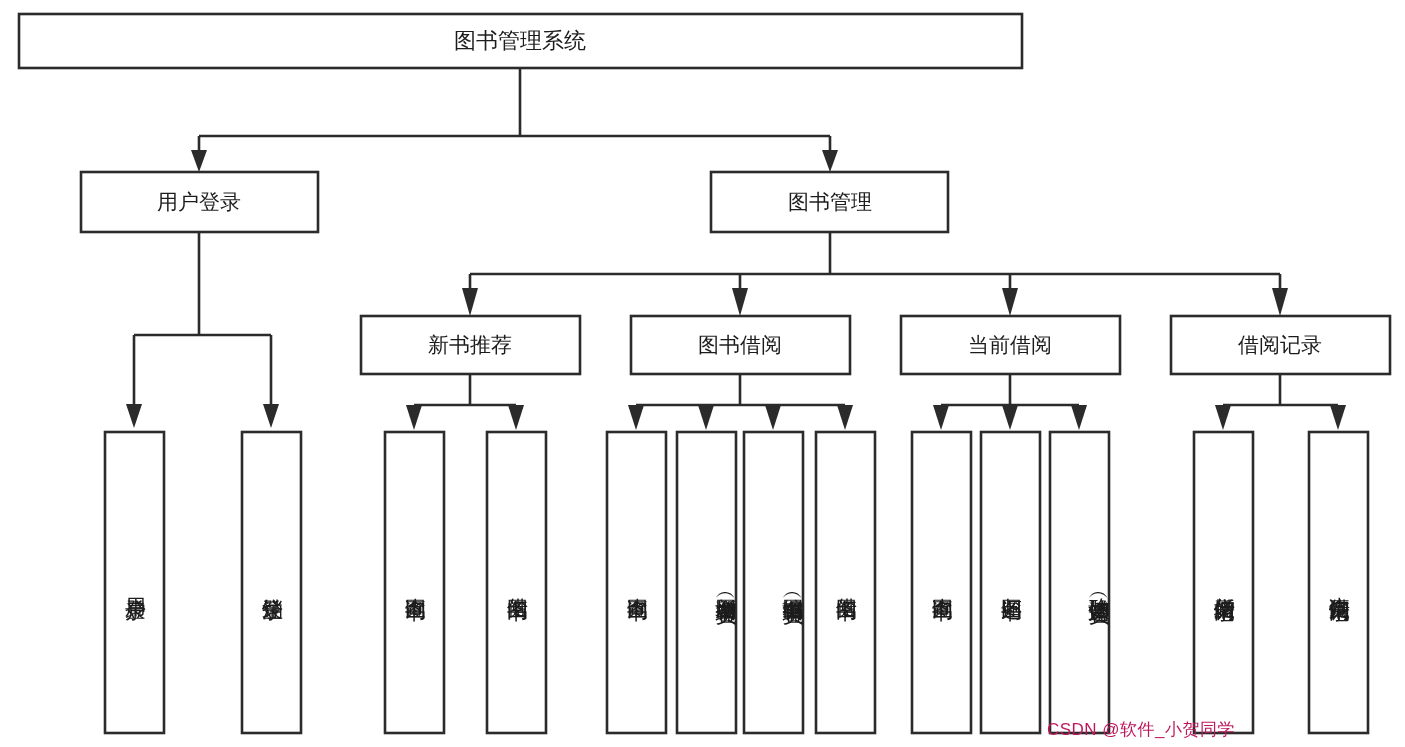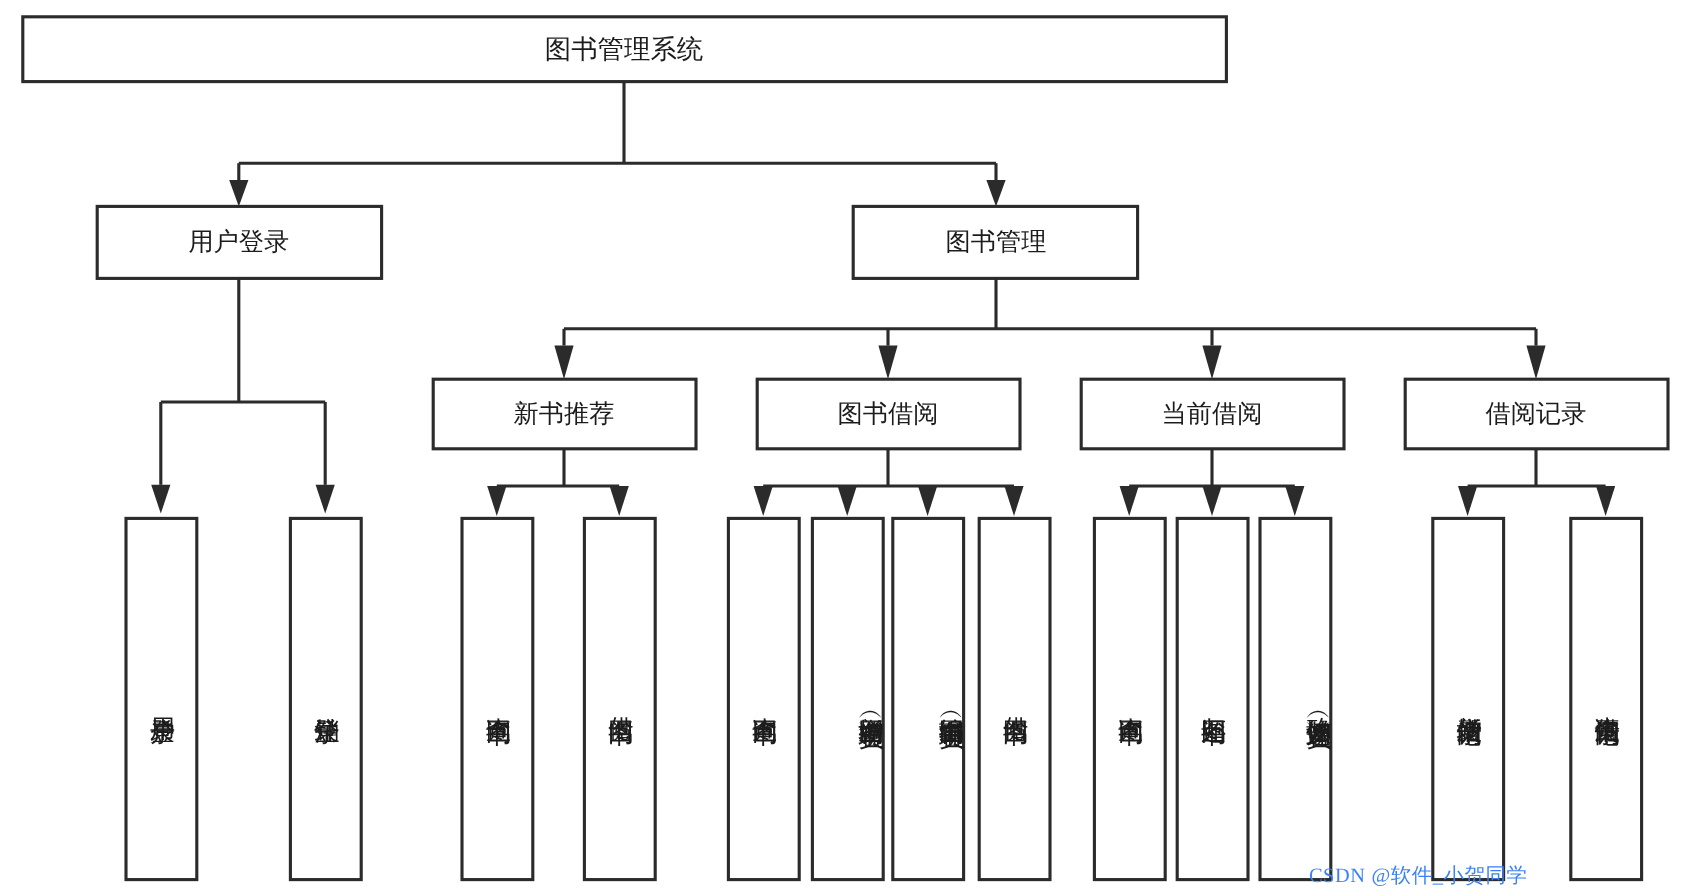--- a/index.html
+++ b/index.html
@@ -11,21 +11,20 @@
     font-family: "DejaVu Sans", "Liberation Sans", sans-serif;
     width: 1405px;
     height: 747px;
     overflow: hidden;
   }
   #diagram-root {
     position: relative;
     width: 1243px;
     height: 747px;
     background: #ffffff;
-    padding-left: 38px;
   }
   svg#flowchart {
     position: absolute;
     top: 0;
     left: 0;
     width: 1405px;
     height: 747px;
   }
   .node-rect {
     fill: #ffffff;
@@ -70,23 +69,23 @@
     pointer-events: none;
     user-select: none;
   }
   .vlabel.center-start {
     align-items: center;
   }
   #watermark {
     position: absolute;
     right: 8px;
     bottom: 6px;
-    font-family: Liberation Serif, serif;
+    font-family: Liberation Sans, sans-serif;
     font-size: 17px;
-    color: #3b82f6;
+    color: #be185d;
     letter-spacing: 0.5px;
     white-space: nowrap;
     pointer-events: none;
   }
 </style>
 </head>
 <body>
 
 <div id="diagram-root">
 

